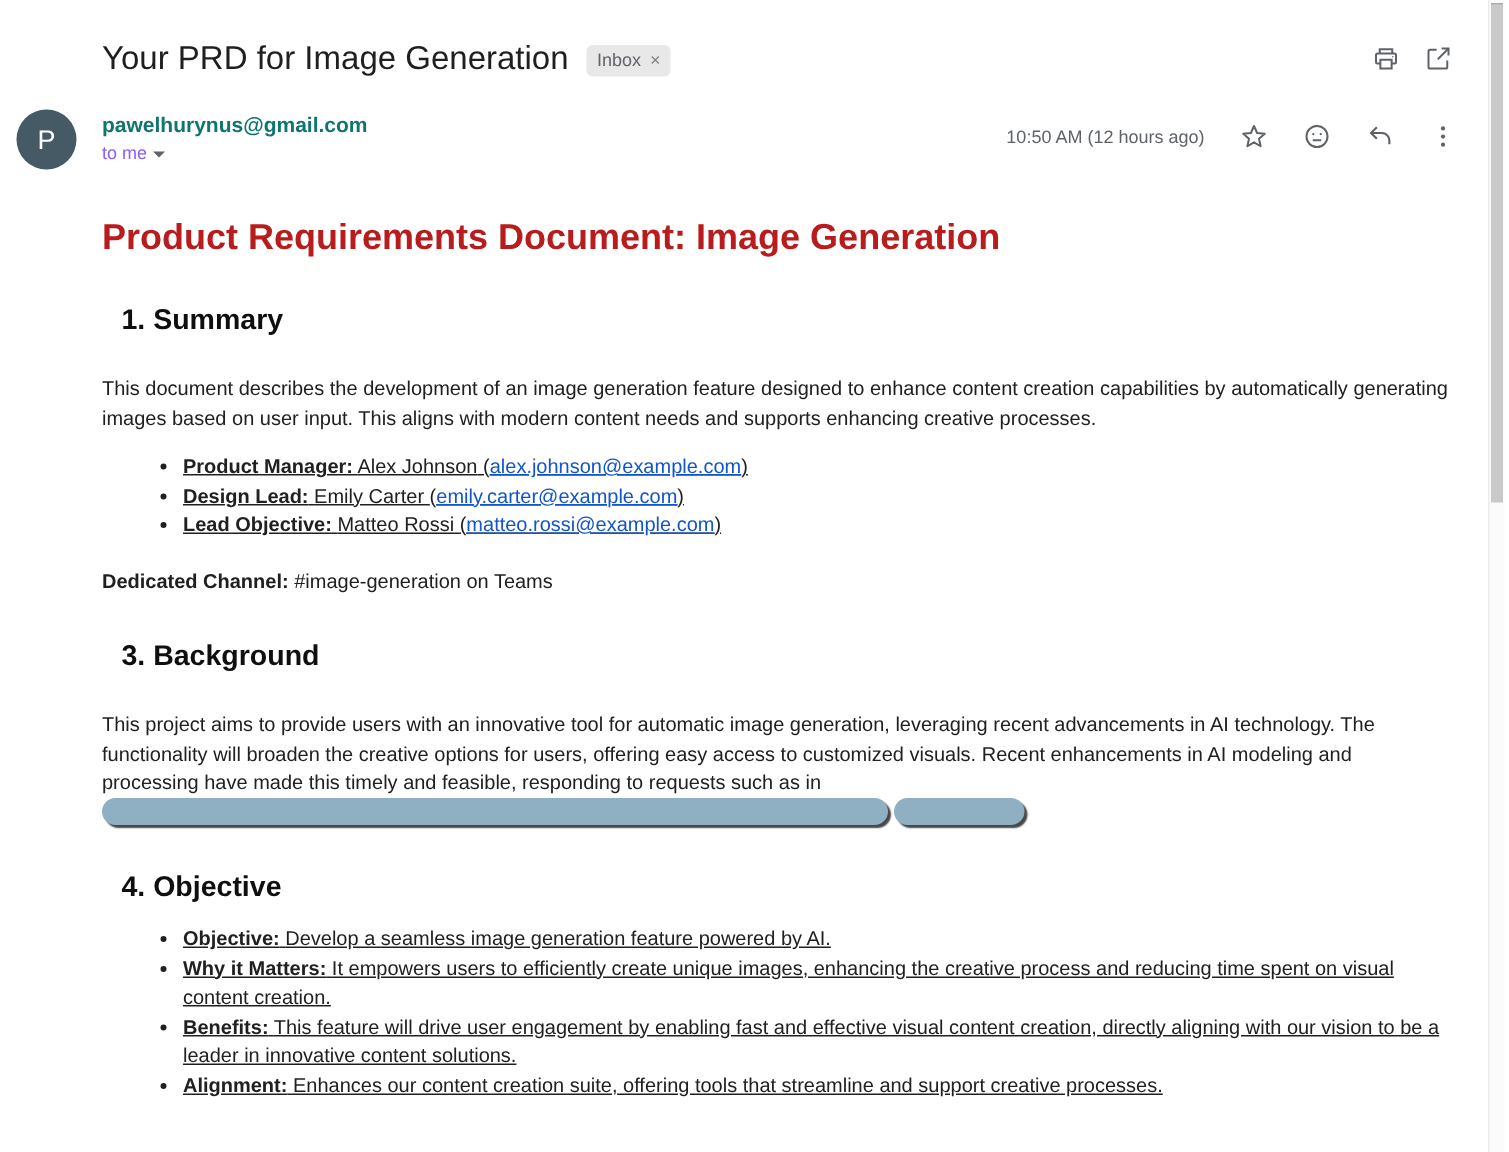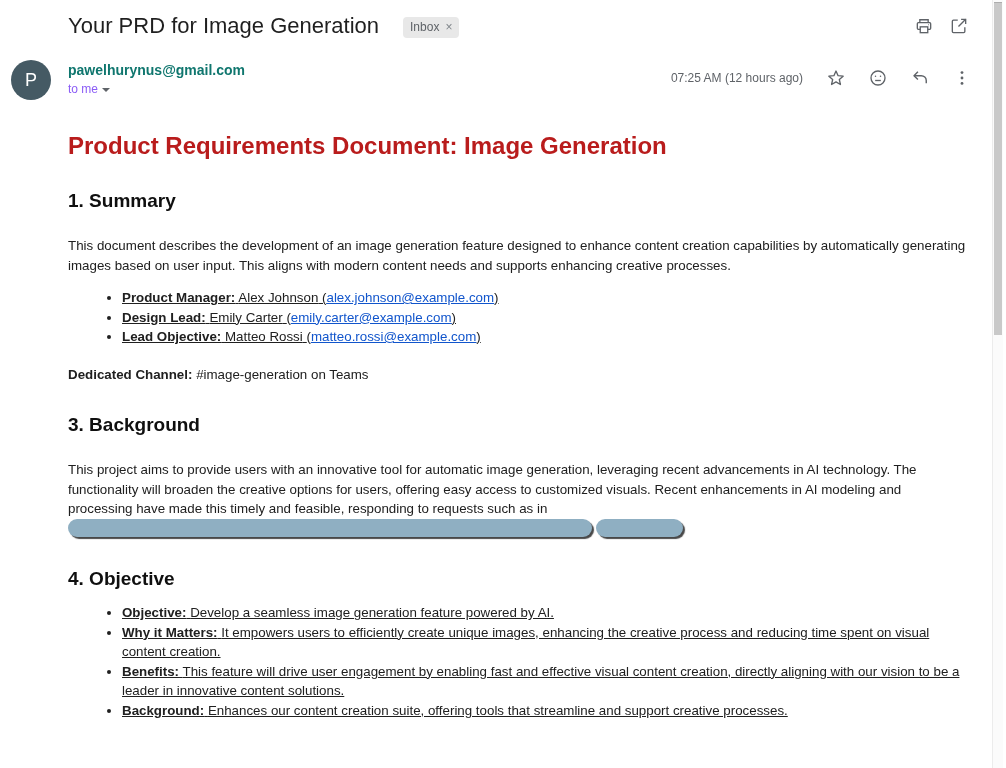--- a/index.html
+++ b/index.html
@@ -13,31 +13,31 @@
     width: 1006px;
     height: 768px;
     background: #fff;
     overflow: hidden;
   }
 
   
   .subject-row {
     display: flex;
     align-items: center;
-    padding: 13px 36px 0 68px;
+    padding: 26px 36px 0 68px;
   }
   .subject {
     font-size: 22px;
     font-weight: 400;
     color: #1f1f1f;
     margin: 0;
     white-space: nowrap;
   }
   .chip {
-    margin-left: 24px;
+    margin-left: 12px;
     margin-top: 3px;
     background: #e8e8e8;
     color: #5f6368;
     font-size: 12px;
     line-height: 1;
     padding: 4px 7px 5px;
     border-radius: 4px;
     display: inline-flex;
     align-items: center;
     gap: 6px;
@@ -114,21 +114,21 @@
   .doc-title {
     font-size: 24px;
     font-weight: bold;
     color: #b91c1c;
     margin: 32px 0 0;
   }
   .sec-heading {
     font-size: 19px;
     font-weight: bold;
     color: #0f0f0f;
-    margin: 30px 0 0;
+    margin: 30px 13px 0;
   }
   .email-body p { margin: 24px 0 0; line-height: 19.5px; }
   .email-body ul { margin: 13px 0 0; padding-left: 54px; text-decoration: underline; }
   .email-body li { line-height: 19.5px; }
   .email-body a { color: #1155cc; text-decoration: underline; }
   .channel-line { margin-top: 18px !important; }
 
   .pill {
     display: inline-block;
     height: 18px;
@@ -195,21 +195,21 @@
       <span>P</span>
     </div>
     <div class="sender-meta">
       <div class="sender-email">pawelhurynus@gmail.com</div>
       <div class="to-me">
         <span>to me</span>
         <span class="chev"></span>
       </div>
     </div>
     <div class="msg-actions">
-      <span class="timestamp">07:25 AM (12 hours ago)</span>
+      <span class="timestamp">10:50 AM (12 hours ago)</span>
       <button class="icon-btn">
         <svg viewBox="0 0 24 24" fill="none" stroke="#5f6368" stroke-width="1.6">
           <path d="M12 3.6l2.5 5.6 6.1.6-4.6 4 1.3 6-5.3-3.1-5.3 3.1 1.3-6-4.6-4 6.1-.6z" stroke-linejoin="round"></path>
         </svg>
       </button>
       <button class="icon-btn">
         <svg viewBox="0 0 24 24" fill="none" stroke="#5f6368" stroke-width="1.6">
           <circle cx="12" cy="12" r="8.4"></circle>
           <circle cx="9" cy="10" r="0.9" fill="#5f6368" stroke="none"></circle>
           <circle cx="15" cy="10" r="0.9" fill="#5f6368" stroke="none"></circle>
@@ -275,21 +275,21 @@
       </li>
       <li>
         <b>Why it Matters:</b>
         <span>It empowers users to efficiently create unique images, enhancing the creative process and reducing time spent on visual content creation.</span>
       </li>
       <li>
         <b>Benefits:</b>
         <span>This feature will drive user engagement by enabling fast and effective visual content creation, directly aligning with our vision to be a leader in innovative content solutions.</span>
       </li>
       <li>
-        <b>Background:</b>
+        <b>Alignment:</b>
         <span>Enhances our content creation suite, offering tools that streamline and support creative processes.</span>
       </li>
 
     </ul>
   </div>
 
   <div class="scrollbar">
     <div class="scroll-thumb"></div>
   </div>
 

